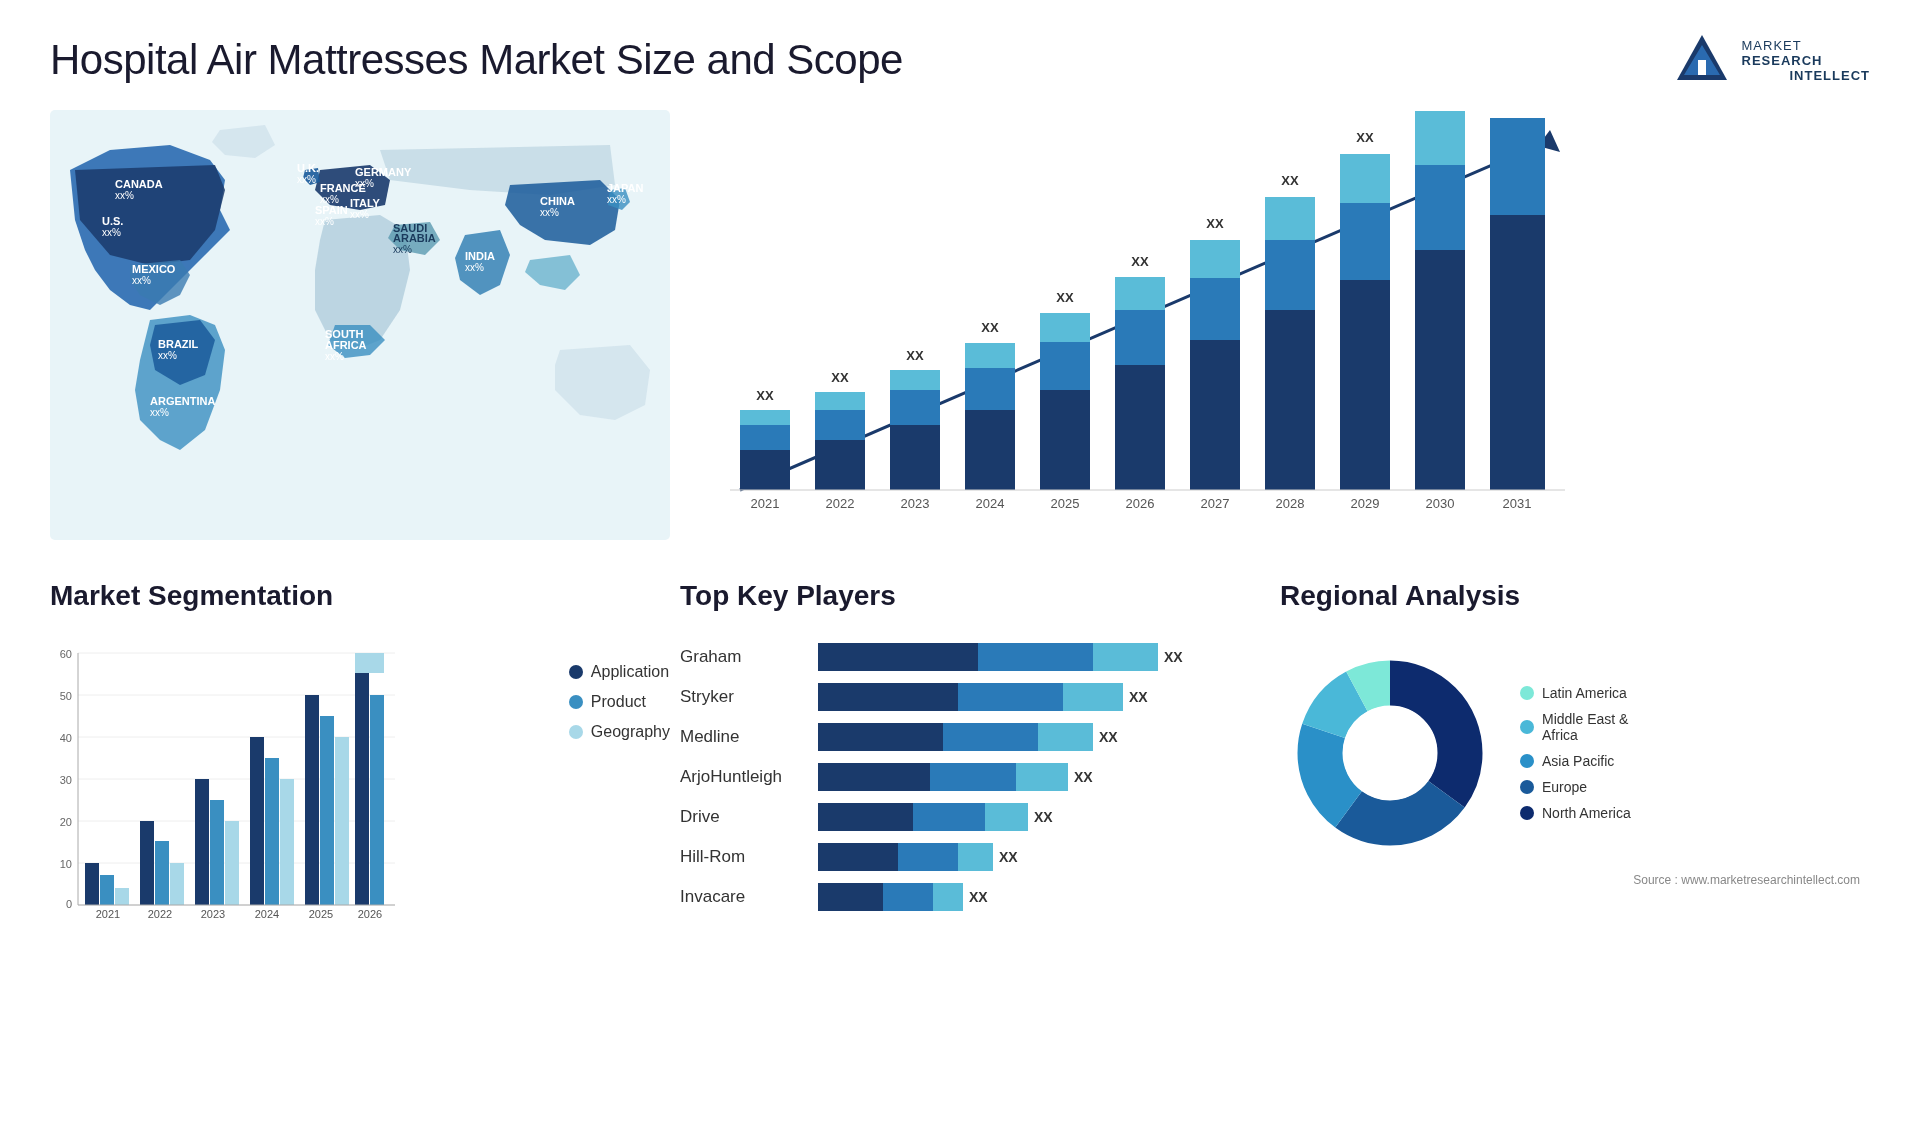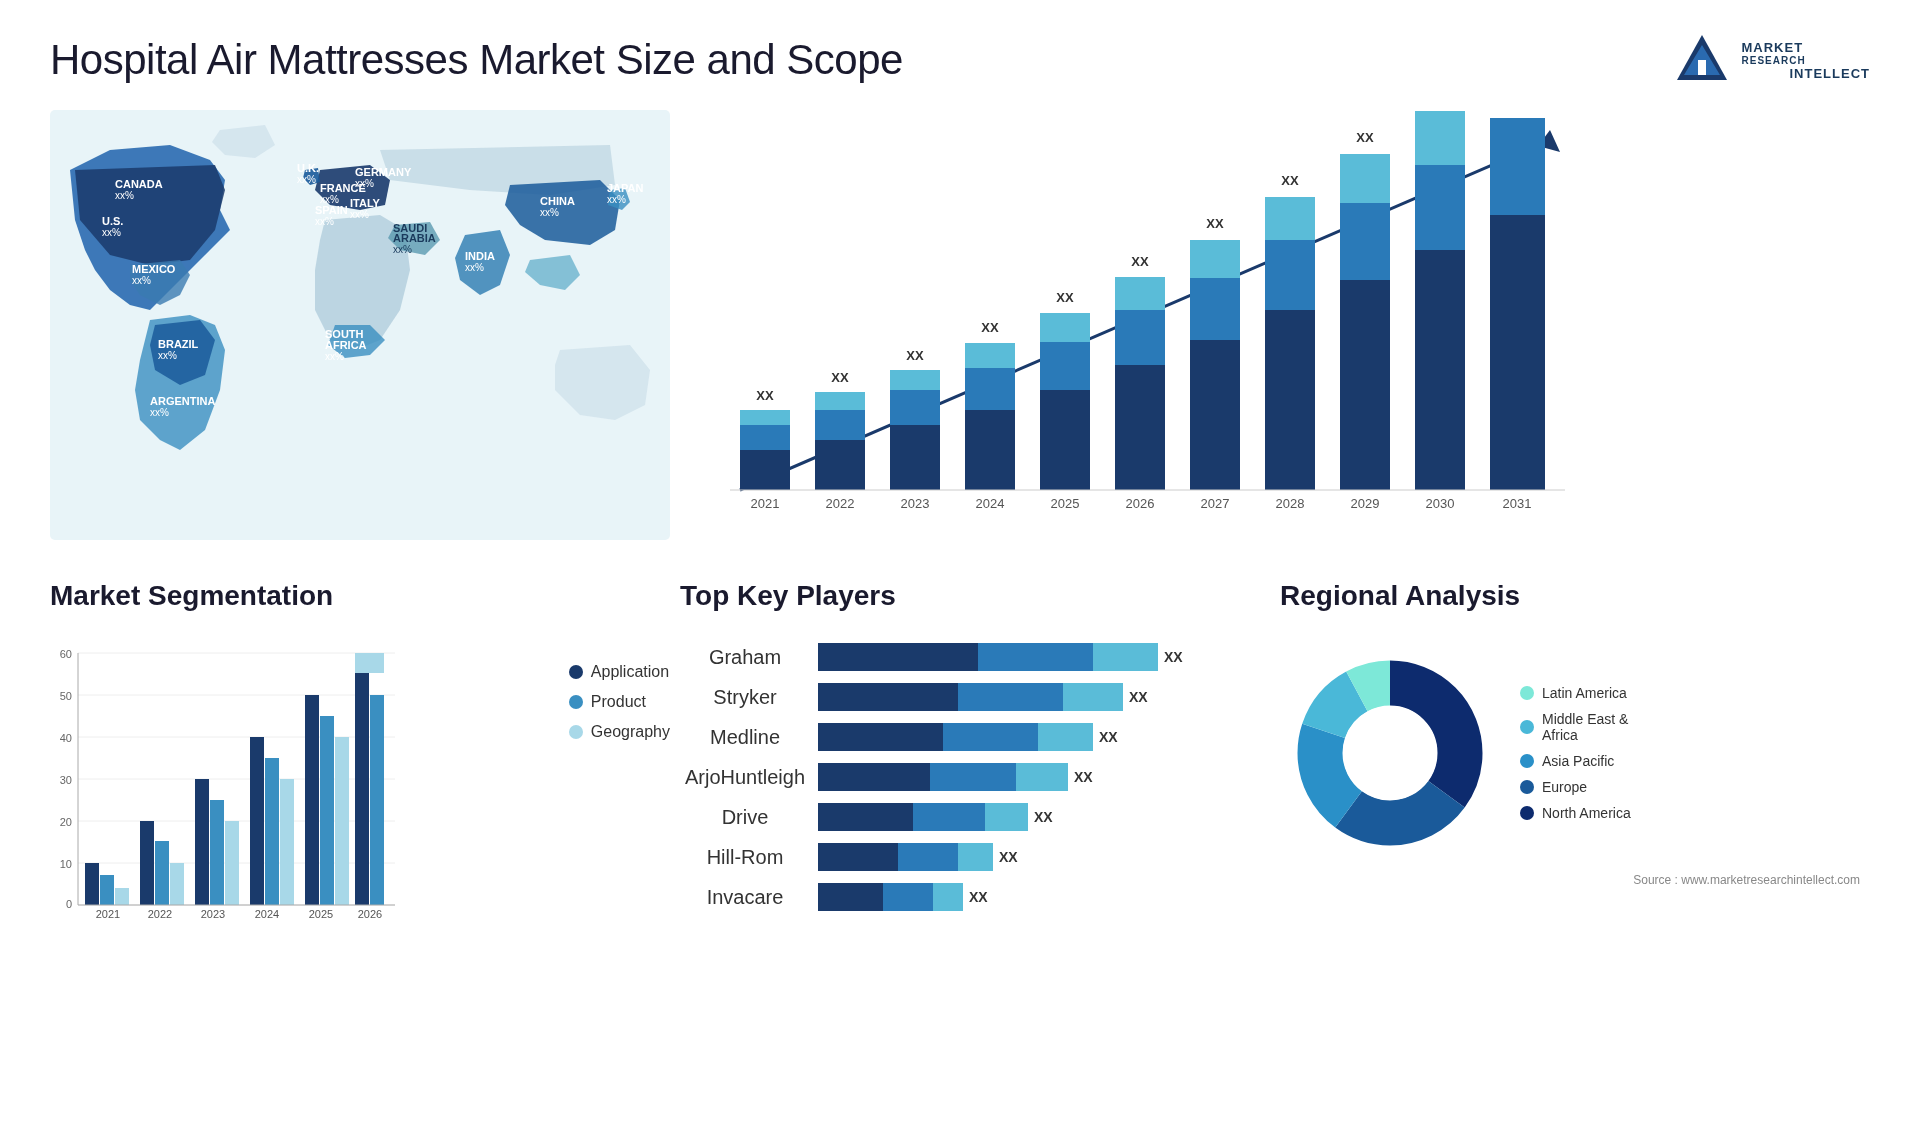--- a/index.html
+++ b/index.html
@@ -128,23 +128,23 @@
       border-radius: 50%;
     }
     .player-row {
       display: flex;
       align-items: center;
       margin-bottom: 12px;
       gap: 8px;
     }
     .player-name {
       width: 130px;
-      font-size: 20px;
+      font-size: 17px;
       color: #333;
-      text-align: center;
+      text-align: left;
       flex-shrink: 0;
     }
     .player-bar-wrap {
       flex: 1;
       height: 28px;
       display: flex;
       align-items: center;
       gap: 6px;
     }
     .player-bar {
@@ -216,22 +216,22 @@
 
 <div class="header">
   <h1 class="page-title">Hospital Air Mattresses Market Size and Scope</h1>
   <div class="logo-area">
     <svg class="logo-icon" viewBox="0 0 60 60">
       <polygon points="30,5 55,50 5,50" fill="#1a3a6b"></polygon>
       <polygon points="30,15 48,45 12,45" fill="#2a6ab0"></polygon>
       <rect x="26" y="30" width="8" height="15" fill="#fff"></rect>
     </svg>
     <div>
-      <div style="font-size:13px;font-weight:700;color:#1a3a5c;letter-spacing:1px;">MARKET</div>
-      <div style="font-size:10px;font-weight:700;color:#1a3a5c;letter-spacing:1px;">RESEARCH</div>
+      <div style="font-size:13px;font-weight:400;color:#1a3a5c;letter-spacing:1px;">MARKET</div>
+      <div style="font-size:13px;font-weight:700;color:#1a3a5c;letter-spacing:1px;">RESEARCH</div>
       <div style="font-size:13px;font-weight:700;color:#1a3a5c;letter-spacing:1px;padding-left:48px;">INTELLECT</div>
     </div>
   </div>
 </div>
 
 <div class="main-content">
 
   <div class="map-section">
     <div class="map-container">
       <svg viewBox="0 0 620 430" width="620" height="430">

